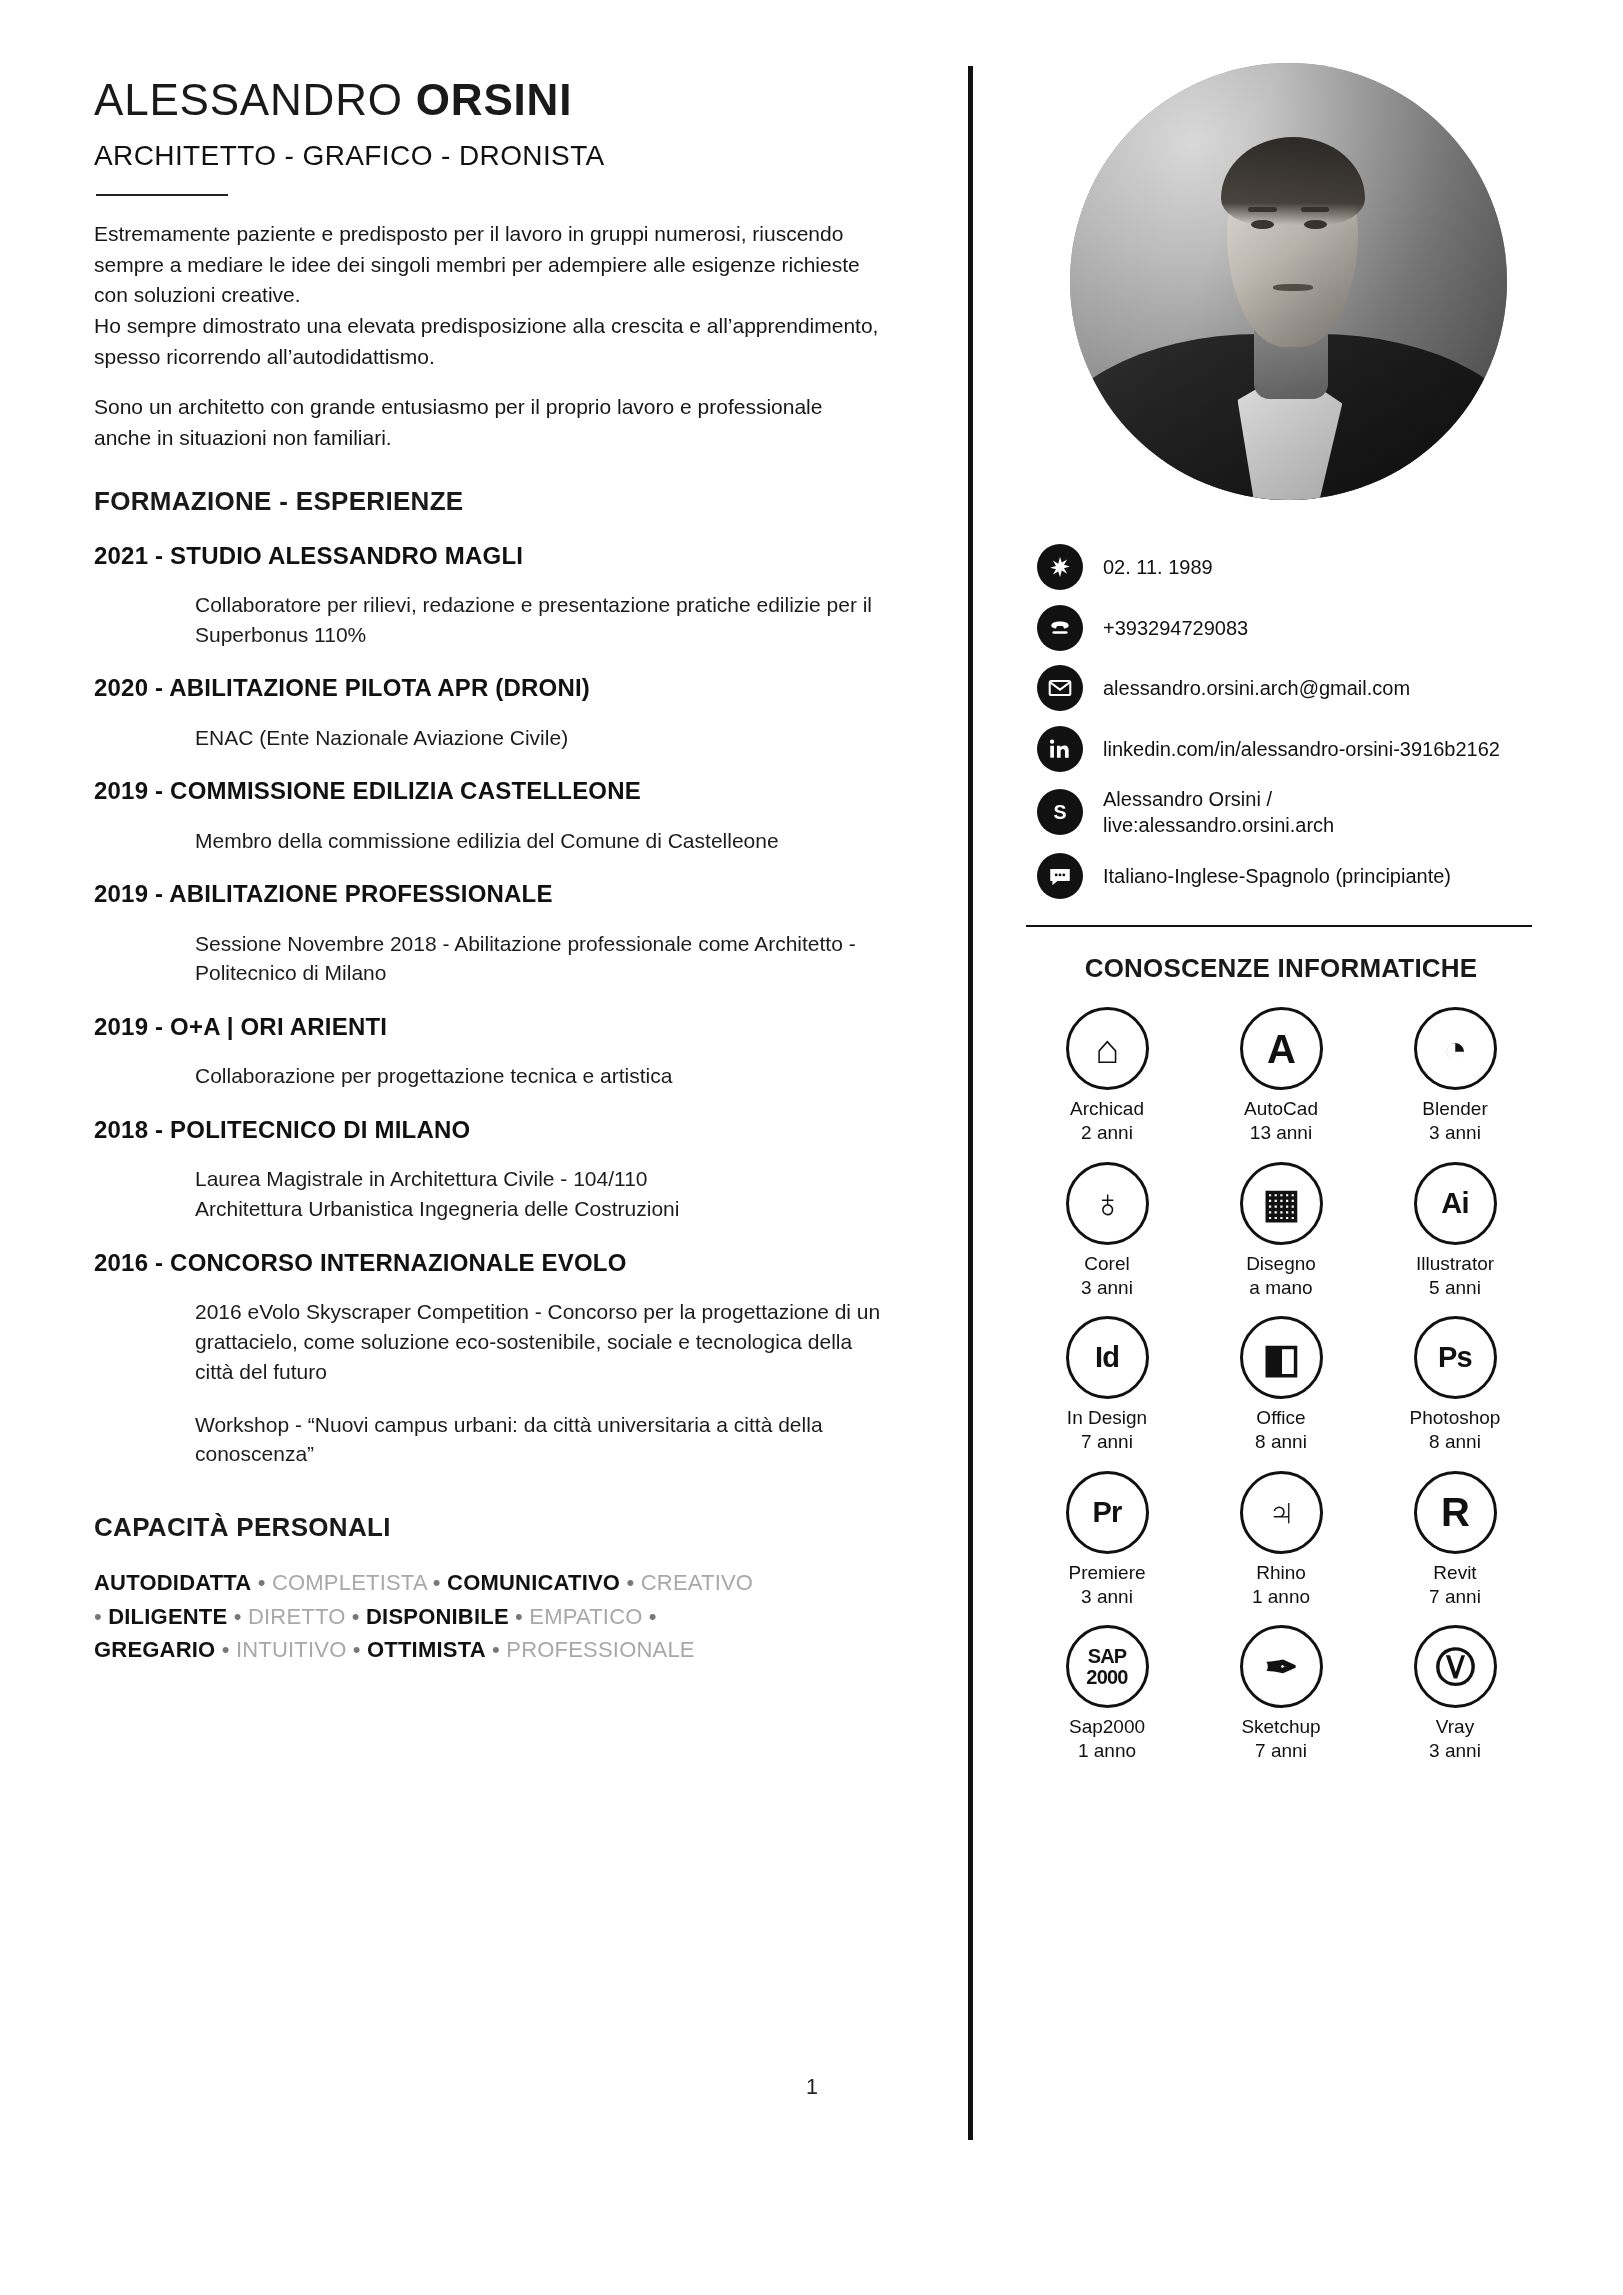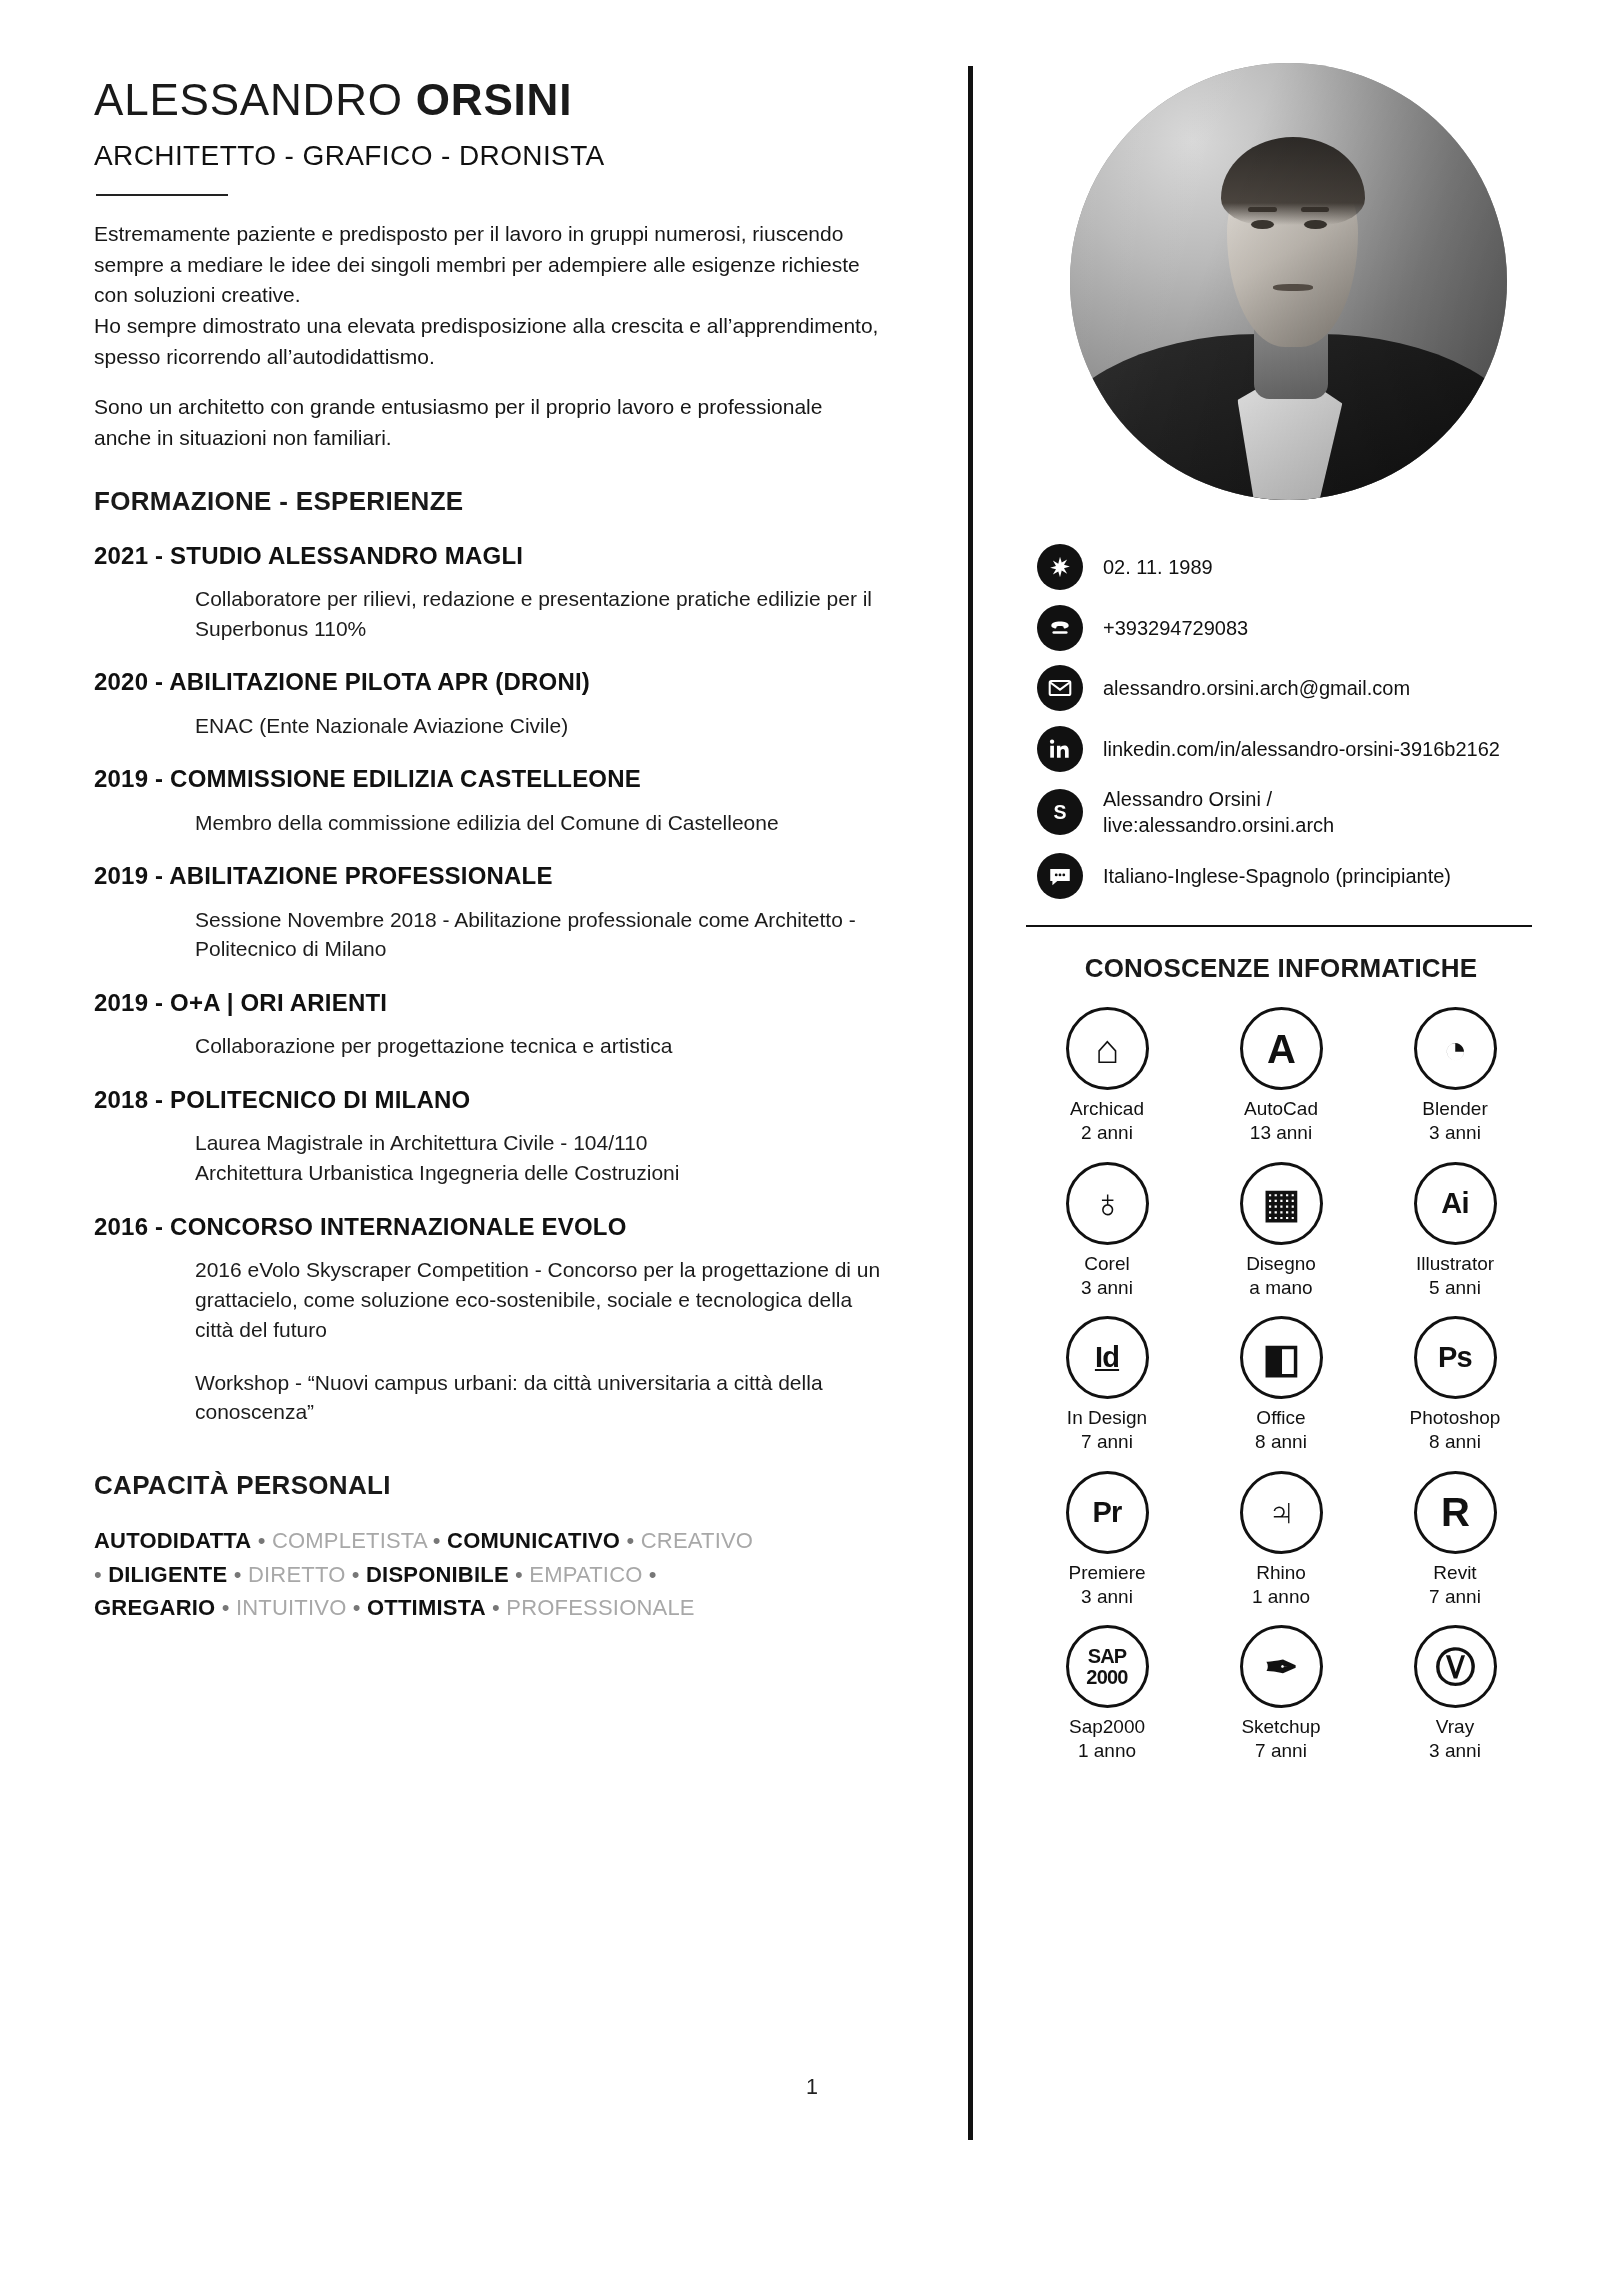--- a/index.html
+++ b/index.html
@@ -73,21 +73,21 @@
     font-weight: 600;
     letter-spacing: 0.2px;
     color: #111;
     line-height: 1.3;
   }
   .entry-body {
     font-size: 21px;
     line-height: 1.42;
     color: #1c1c1c;
     margin-left: 101px;
-    margin-top: 13px;
+    margin-top: 19px;
     max-width: 690px;
   }
   .skills-wrap { margin-top: 43px; }
   .skills-line {
     text-align: left;
     font-size: 22px;
     line-height: 1.52;
     max-width: 821px;
     letter-spacing: 0.2px;
   }
@@ -463,21 +463,21 @@
         </div>
         <div class="skill-cell">
           <div class="skill-badge">
             <div class="glyph sm" style="white-space: pre-line;">Ai</div>
           </div>
           <div class="skill-name">Illustrator</div>
           <div class="skill-years">5 anni</div>
         </div>
         <div class="skill-cell">
           <div class="skill-badge">
-            <div class="glyph sm" style="white-space: pre-line; text-decoration: underline;">Id</div>
+            <div class="glyph sm" style="white-space: pre-line;">Id</div>
           </div>
           <div class="skill-name">In Design</div>
           <div class="skill-years">7 anni</div>
         </div>
         <div class="skill-cell">
           <div class="skill-badge">
             <div class="glyph" style="white-space: pre-line;">◧</div>
           </div>
           <div class="skill-name">Office</div>
           <div class="skill-years">8 anni</div>

